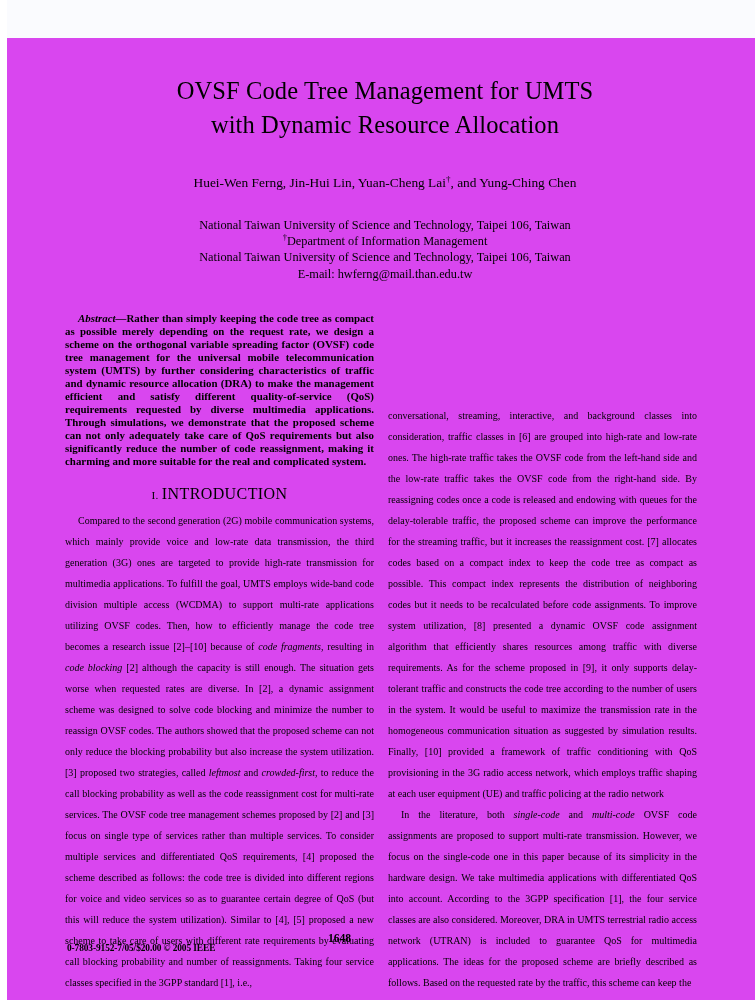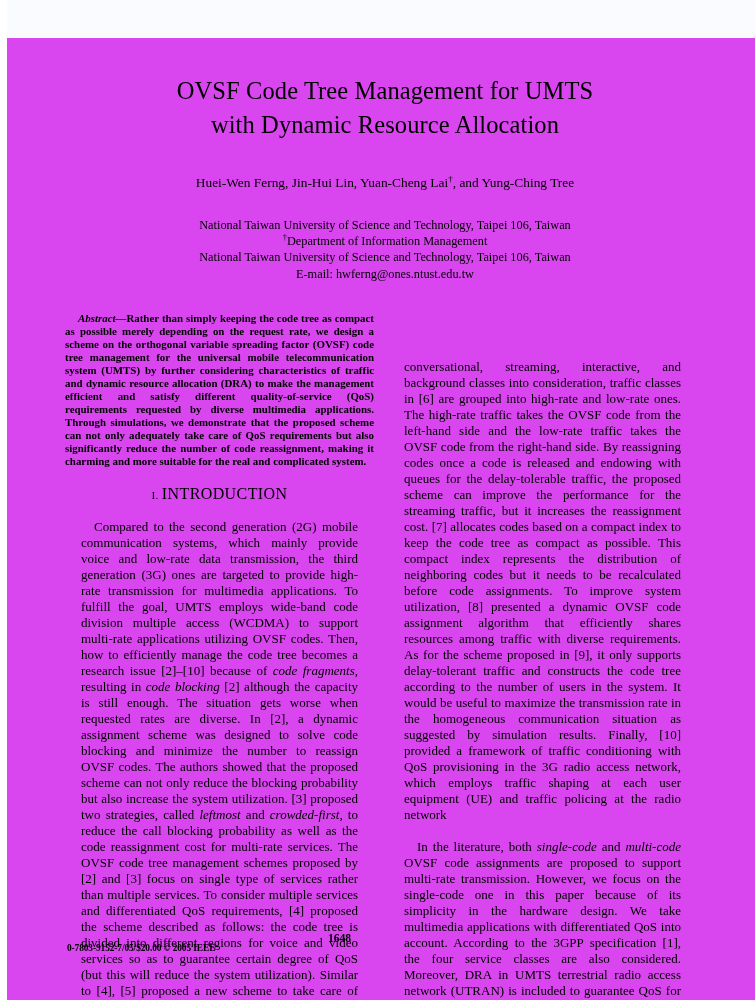--- a/index.html
+++ b/index.html
@@ -80,23 +80,23 @@
     display: flex;
     gap: 14px;
     align-items: flex-end;
   }
   .col {
     width: 309px;
     flex: 0 0 309px;
   }
 
   p.body {
-    margin: 16px;
-    font-size: 13px;
-    line-height: 16px;
+    margin: 0;
+    font-size: 10px;
+    line-height: 21px;
     text-align: justify;
     text-indent: 13px;
     hyphens: manual;
   }
   p.body.noindent { text-indent: 0; }
 
   p.abstract {
     margin: 0;
     font-size: 10.9px;
     line-height: 13.0px;
@@ -150,28 +150,28 @@
   <div class="topband"></div>
 
   <div class="content">
 
     <h1 class="title">
       <span class="tline">OVSF Code Tree Management for UMTS</span>
       <span class="tline">with Dynamic Resource Allocation</span>
     </h1>
 
     <div class="authors">
-      <span>Huei-Wen Ferng, Jin-Hui Lin, Yuan-Cheng Lai</span><sup>†</sup><span>, and Yung-Ching Tree</span>
+      <span>Huei-Wen Ferng, Jin-Hui Lin, Yuan-Cheng Lai</span><sup>†</sup><span>, and Yung-Ching Chen</span>
     </div>
 
     <div class="affil">
       <span class="aline">National Taiwan University of Science and Technology, Taipei 106, Taiwan</span>
       <span class="aline"><sup>†</sup><span>Department of Information Management</span></span>
       <span class="aline">National Taiwan University of Science and Technology, Taipei 106, Taiwan</span>
-      <span class="aline">E-mail: hwferng@ones.ntust.edu.tw</span>
+      <span class="aline">E-mail: hwferng@mail.than.edu.tw</span>
     </div>
 
     <div class="cols">
 
       <div class="col">
 
         <p class="abstract"><span class="abshead">Abstract—</span><span>Rather than simply keeping the code tree as compact as possible merely depending on the request rate, we design a scheme on the orthogonal variable spreading factor (OVSF) code tree management for the universal mobile telecommunication system (UMTS) by further considering characteristics of traffic and dynamic resource allocation (DRA) to make the management efficient and satisfy different quality-of-service (QoS) requirements requested by diverse multimedia applications. Through simulations, we demonstrate that the proposed scheme can not only adequately take care of QoS requirements but also significantly reduce the number of code reassignment, making it charming and more suitable for the real and complicated system.</span></p>
 
         <h2 class="section">
           <span>I.</span>

